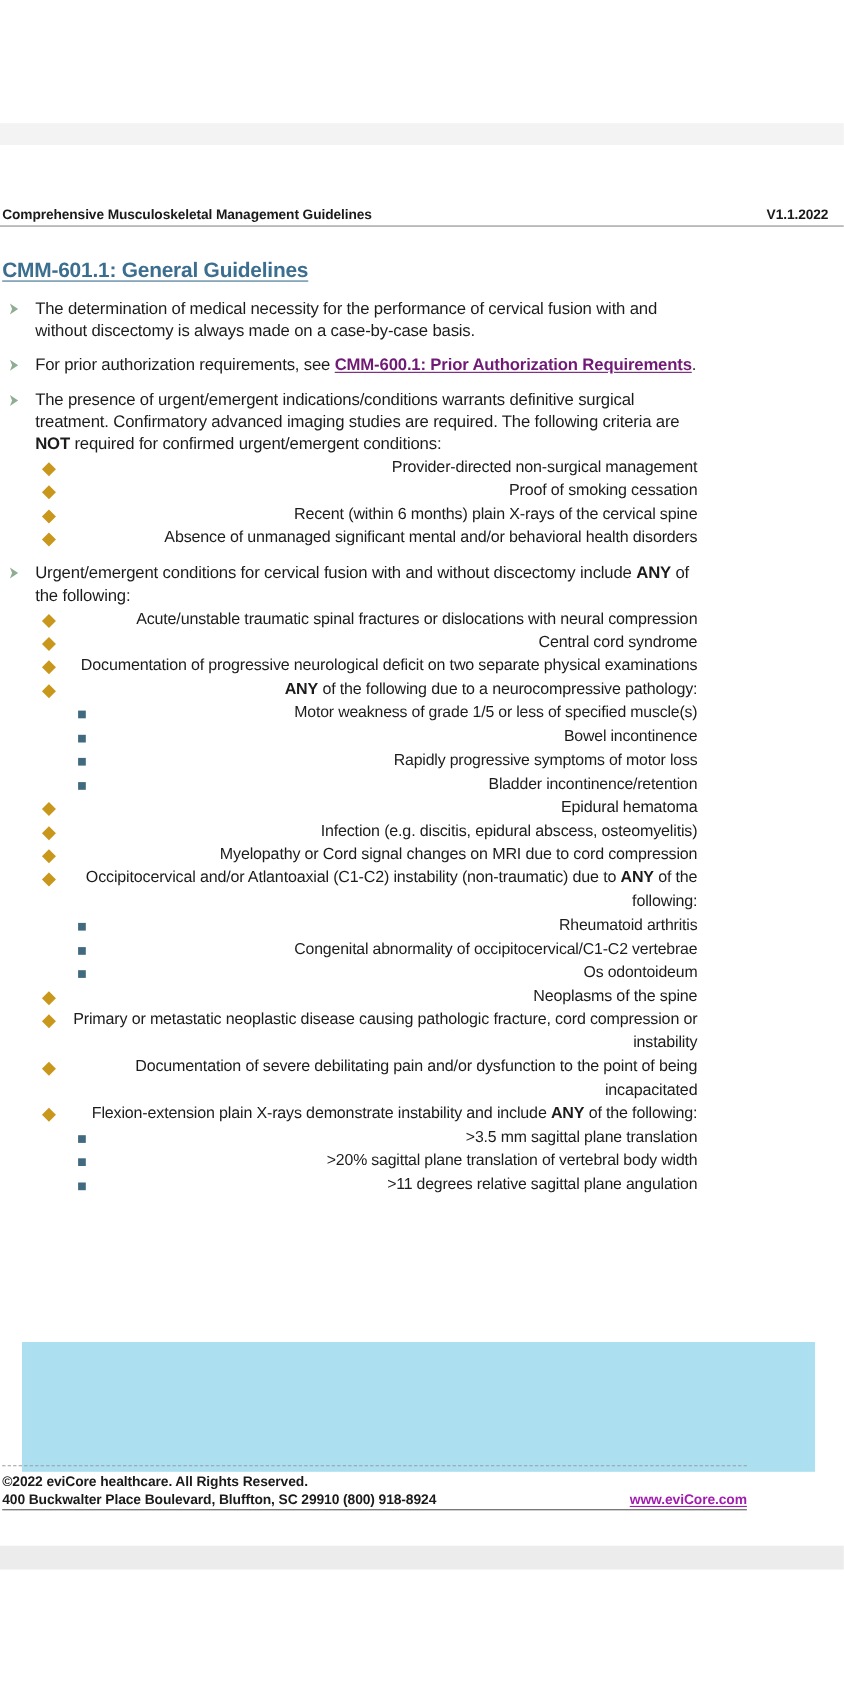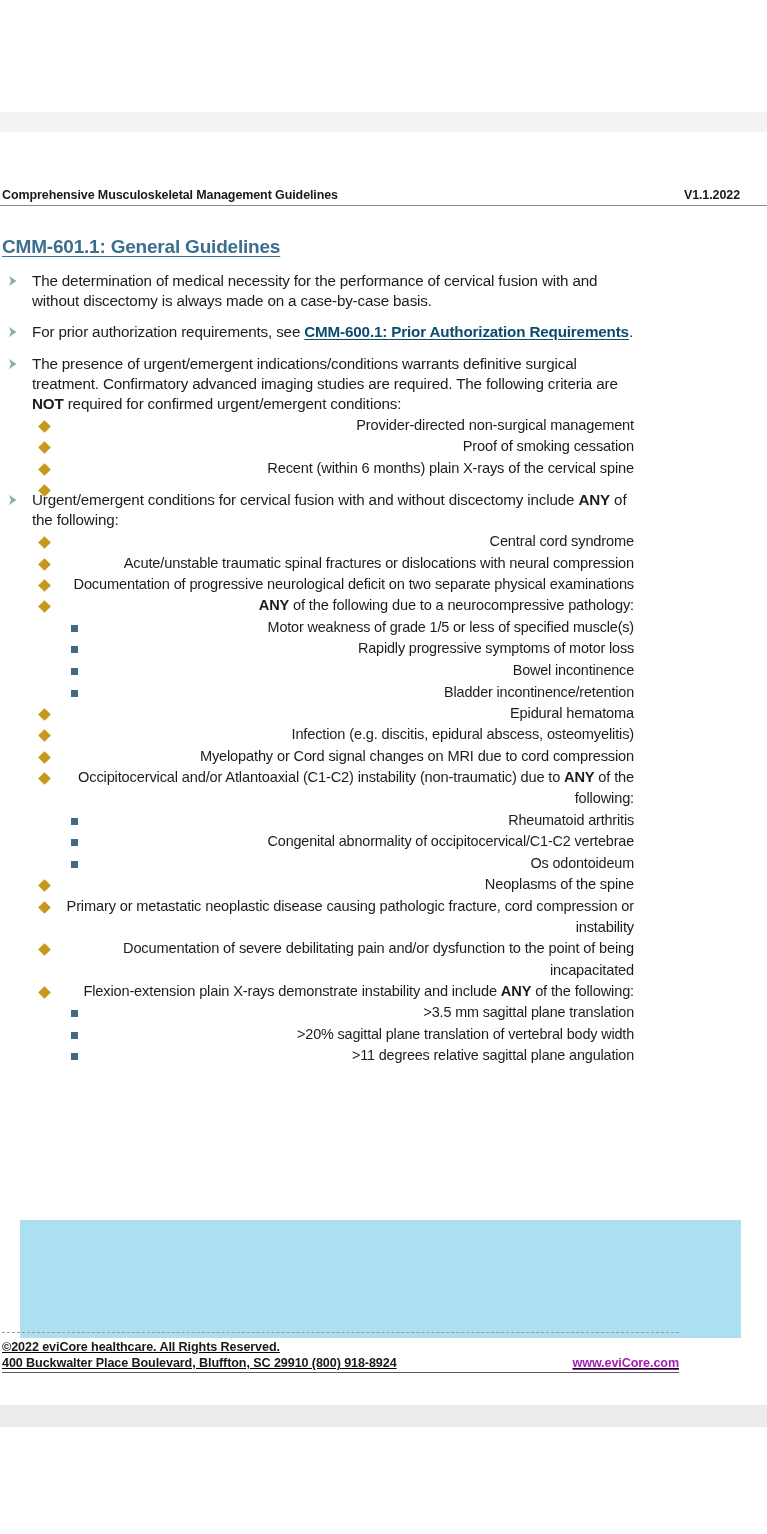--- a/index.html
+++ b/index.html
@@ -39,21 +39,21 @@
     box-sizing: border-box;
   }
 
   
   .doc-header {
     position: absolute;
     left: 0;
     top: 56px;
     width: 767px;
     box-sizing: border-box;
-    padding: 0 27px 3px 2px;
+    padding: 0 14px 3px 2px;
     display: flex;
     justify-content: space-between;
     align-items: flex-end;
     border-bottom: 1.5px solid #8a8a8a;
     font-size: 12.5px;
     color: #1a1a1a;
     font-weight: 600;
     letter-spacing: -0.1px;
   }
   .doc-header .ver { font-weight: 700; }
@@ -143,21 +143,21 @@
   }
 
   
   .l1 > li > .l2 { margin-left: 0; }
   .l2 > li > .l3 { margin-left: 0; }
 
   b, strong { font-weight: 700; }
 
   .doclink {
     font-weight: 700;
-    color: #0c4a6e;
+    color: #701a75;
     text-decoration: underline;
     text-underline-offset: 2px;
   }
 
   
   .highlight-block {
     position: absolute;
     left: 20px;
     top: 1088px;
     width: 721px;
@@ -170,21 +170,20 @@
   }
 
   
   .doc-footer {
     position: absolute;
     left: 0;
     bottom: 32px;
     width: 689px;
     box-sizing: border-box;
     padding: 0 10px 0 2px;
-    text-decoration: underline;
   }
   .footer-rule {
     width: 100%;
     height: 1px;
     border-top: 1px dashed #9a9a9a;
     margin-bottom: 6px;
   }
   .footer-line1 {
     font-size: 12.6px;
     font-weight: 700;
@@ -269,61 +268,62 @@
             <li>
               <span class="bullet-diamond"></span>
               <span>Proof of smoking cessation</span>
             </li>
             <li>
               <span class="bullet-diamond"></span>
               <span>Recent (within 6 months) plain X-rays of the cervical spine</span>
             </li>
             <li>
               <span class="bullet-diamond"></span>
+              <span>Absence of unmanaged significant mental and/or behavioral health disorders</span>
             </li>
           </ul>
         </li>
 
         <li>
           <span class="bullet-chevron">
             <svg width="12" height="12" viewBox="0 0 12 12">
                 <path d="M1 1 L8.5 6 L1 11 L3 6 Z" fill="#8fad93"></path>
               </svg>
           </span>
           <span>Urgent/emergent conditions for cervical fusion with and without discectomy include </span><b>ANY</b><span> of the following:</span>
 
           <ul class="l2">
             <li>
               <span class="bullet-diamond"></span>
+              <span>Acute/unstable traumatic spinal fractures or dislocations with neural compression</span>
+            </li>
+            <li>
+              <span class="bullet-diamond"></span>
               <span>Central cord syndrome</span>
-            </li>
-            <li>
-              <span class="bullet-diamond"></span>
-              <span>Acute/unstable traumatic spinal fractures or dislocations with neural compression</span>
             </li>
             <li>
               <span class="bullet-diamond"></span>
               <span>Documentation of progressive neurological deficit on two separate physical examinations</span>
             </li>
 
             <li>
               <span class="bullet-diamond"></span>
               <b>ANY</b><span> of the following due to a neurocompressive pathology:</span>
               <ul class="l3">
                 <li>
                   <span class="bullet-square"></span>
                   <span>Motor weakness of grade 1/5 or less of specified muscle(s)</span>
                 </li>
                 <li>
                   <span class="bullet-square"></span>
+                  <span>Bowel incontinence</span>
+                </li>
+                <li>
+                  <span class="bullet-square"></span>
                   <span>Rapidly progressive symptoms of motor loss</span>
-                </li>
-                <li>
-                  <span class="bullet-square"></span>
-                  <span>Bowel incontinence</span>
                 </li>
                 <li>
                   <span class="bullet-square"></span>
                   <span>Bladder incontinence/retention</span>
                 </li>
               </ul>
             </li>
 
             <li>
               <span class="bullet-diamond"></span>

